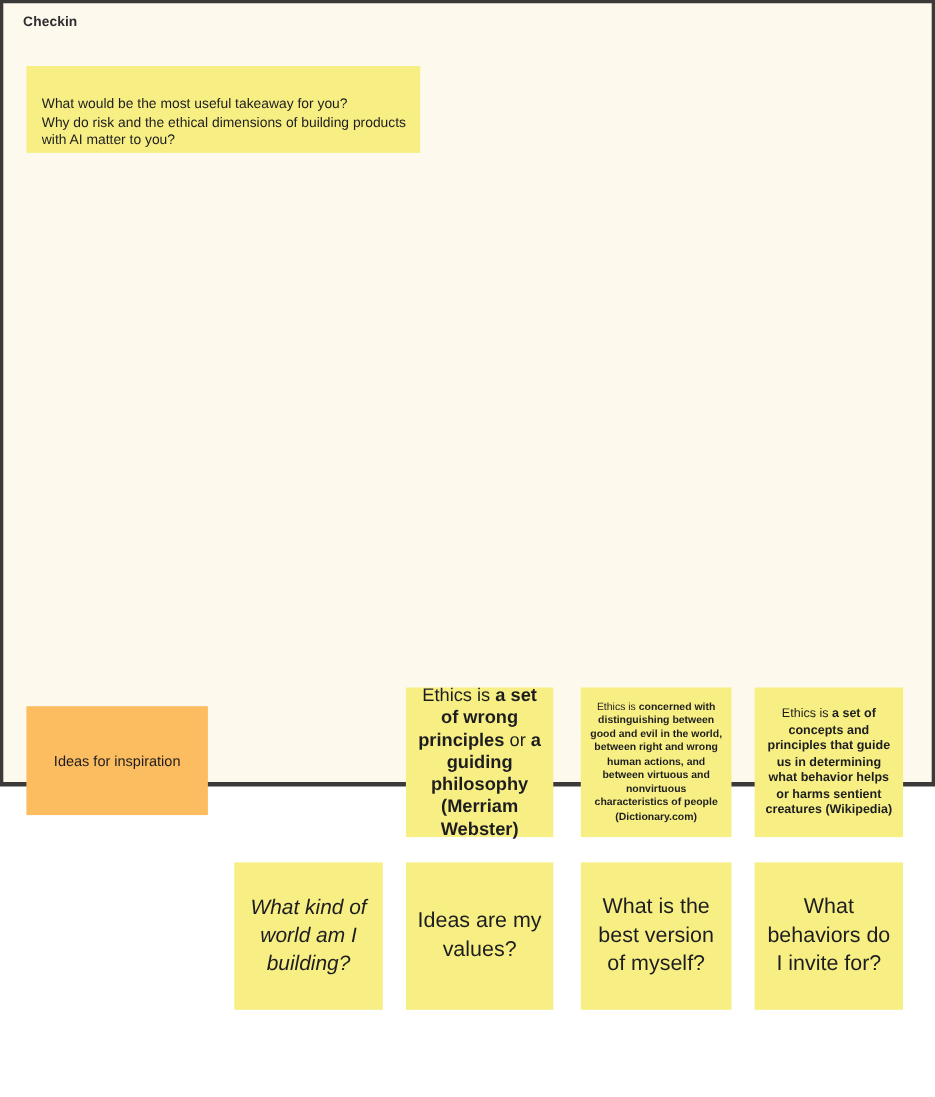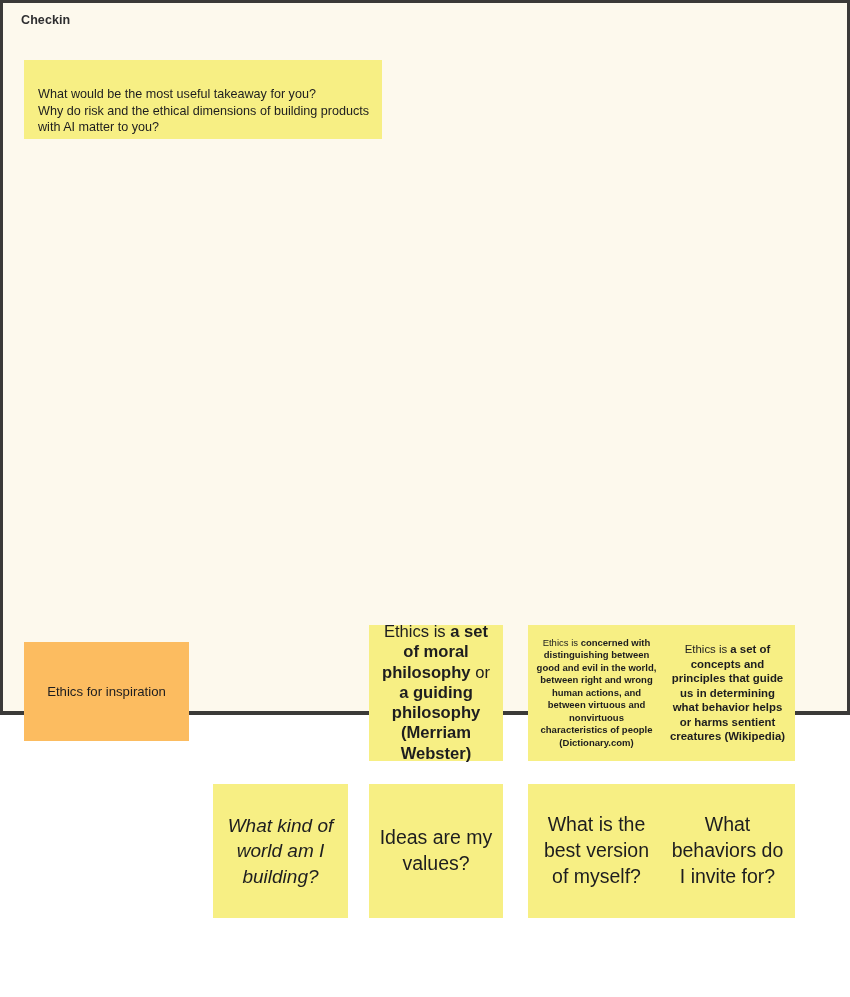--- a/index.html
+++ b/index.html
@@ -127,21 +127,21 @@
   .q-text {
     width: 100%;
     font-weight: 400;
     line-height: 1.33;
   }
 
   
   .col-1 { left: 210px; width: 135px; }
   .col-2 { left: 366px; width: 134px; }
   .col-3 { left: 525px; width: 137px; }
-  .col-4 { left: 657px; width: 135px; align-items: center; }
+  .col-4 { left: 683px; width: 135px; align-items: center; }
 
   
   .fs-britannica { font-size: 11.6px; }
   .fs-merriam    { font-size: 16.6px; line-height: 1.22; }
   .fs-dictionary { font-size: 9.5px;  line-height: 1.32; }
   .fs-wikipedia  { font-size: 11.4px; }
 
   .fs-q1 { font-size: 19px; font-style: italic; }
   .fs-q2 { font-size: 19.5px; }
   .fs-q3 { font-size: 19.5px; }
@@ -154,27 +154,27 @@
   <div class="board-canvas">
 
     <div class="board-title">Checkin</div>
 
     <div class="note prompt-note">
       <div class="prompt-line second">What would be the most useful takeaway for you?</div>
       <div class="prompt-line">Why do risk and the ethical dimensions of building products with AI matter to you?</div>
     </div>
 
     <div class="idea-card">
-      <div class="idea-card-label">Ethics for inspiration</div>
+      <div class="idea-card-label">Ideas for inspiration</div>
     </div>
 
 
     <div class="note def-note col-2">
       <div class="def-text fs-merriam">
-        <span class="lead">Ethics is </span><span>a set of moral philosophy</span><span class="lead"> or </span><span>a guiding philosophy (Merriam Webster)</span>
+        <span class="lead">Ethics is </span><span>a set of wrong principles</span><span class="lead"> or </span><span>a guiding philosophy (Merriam Webster)</span>
       </div>
     </div>
 
     <div class="note def-note col-3">
       <div class="def-text fs-dictionary">
         <span class="lead">Ethics is </span><span>concerned with distinguishing between good and evil in the world, between right and wrong human actions, and between virtuous and nonvirtuous characteristics of people (Dictionary.com)</span>
       </div>
     </div>
 
     <div class="note def-note col-4">

